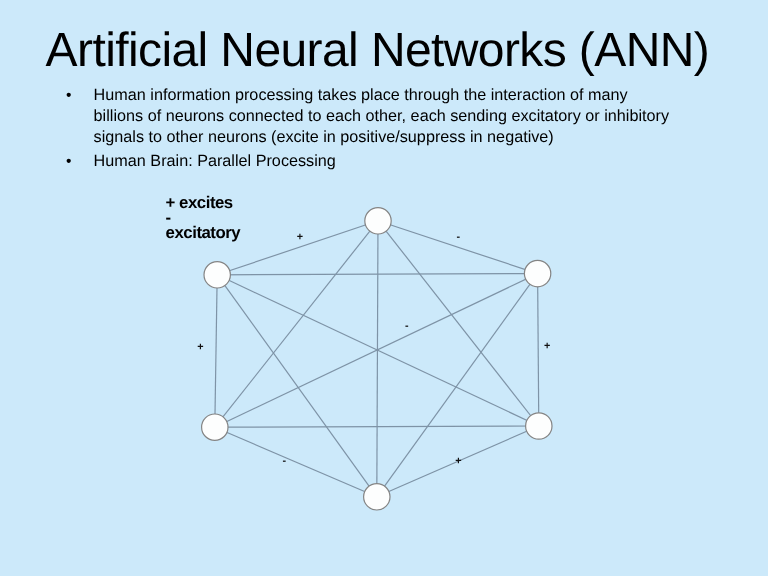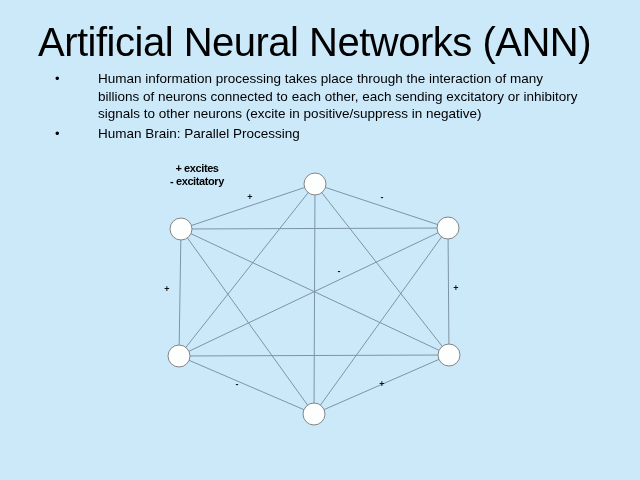--- a/index.html
+++ b/index.html
@@ -48,30 +48,28 @@
   .bullet-item + .bullet-item {
     margin-top: 2px;
   }
   .bullet-marker {
     flex: 0 0 23px;
     font-size: 13px;
   }
   .bullet-text {
     flex: 1;
     white-space: pre-line;
-    margin-left: 20px;
   }
   .diagram-legend {
     position: absolute;
-    left: 165px;
+    left: 138px;
     top: 162px;
     width: 64px;
-    text-align: center;
     font-weight: 700;
-    font-size: 11px;
+    font-size: 14px;
     line-height: 12.5px;
     letter-spacing: -0.4px;
     color: #000;
   }
   .network-svg {
     position: absolute;
     left: 0;
     top: 0;
     width: 640px;
     height: 480px;

